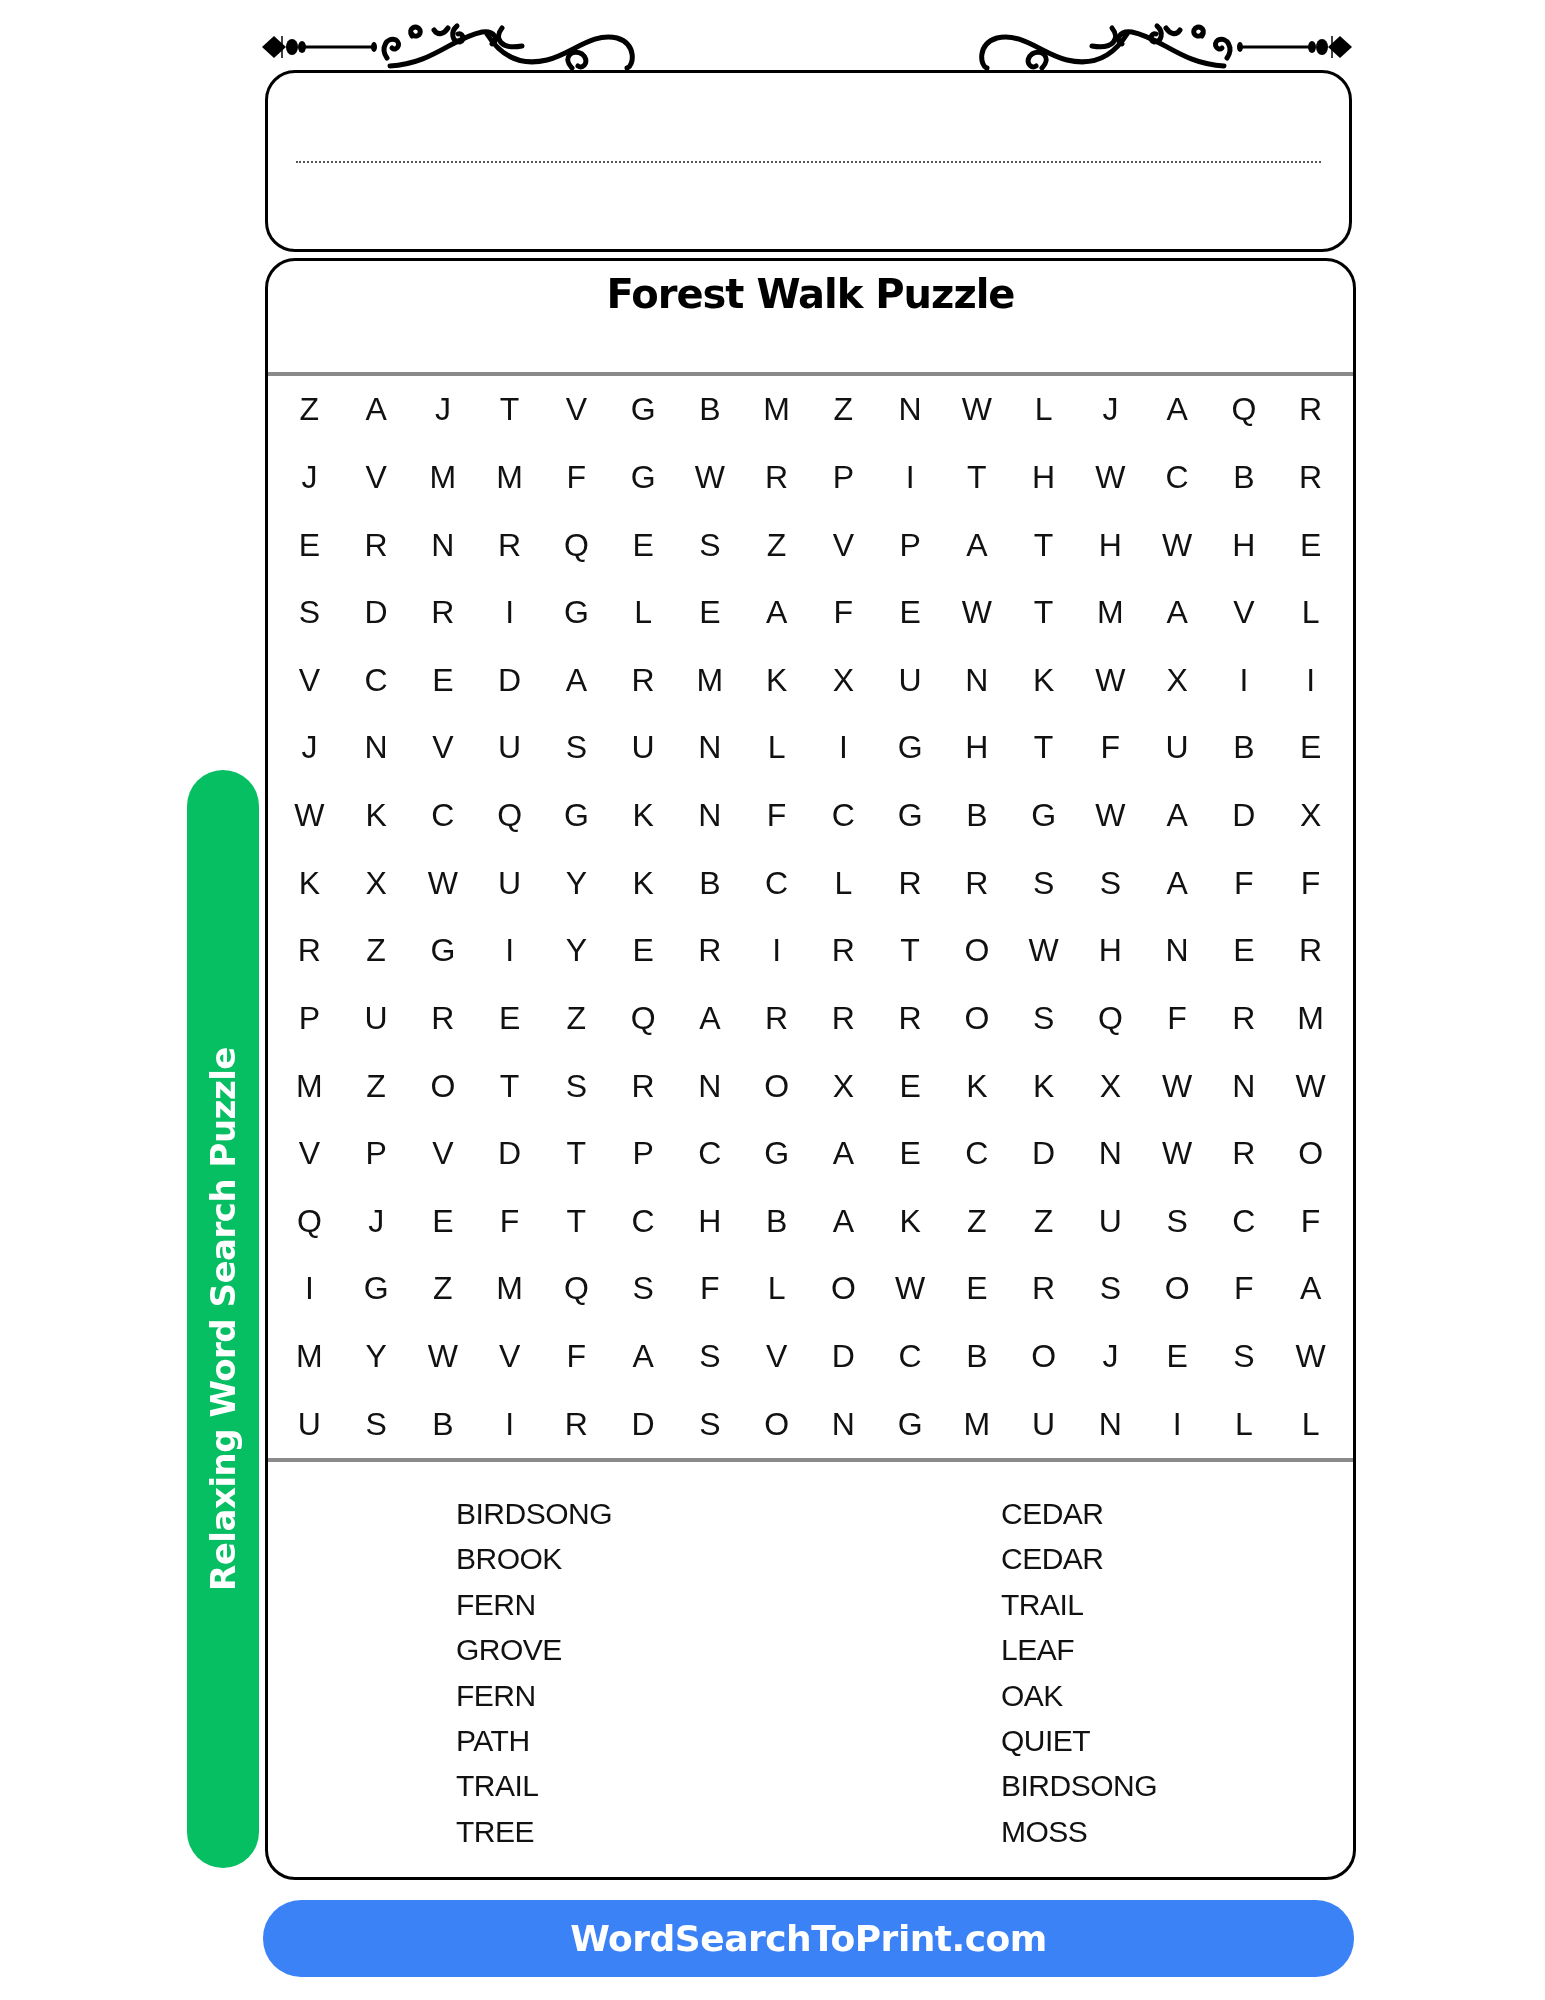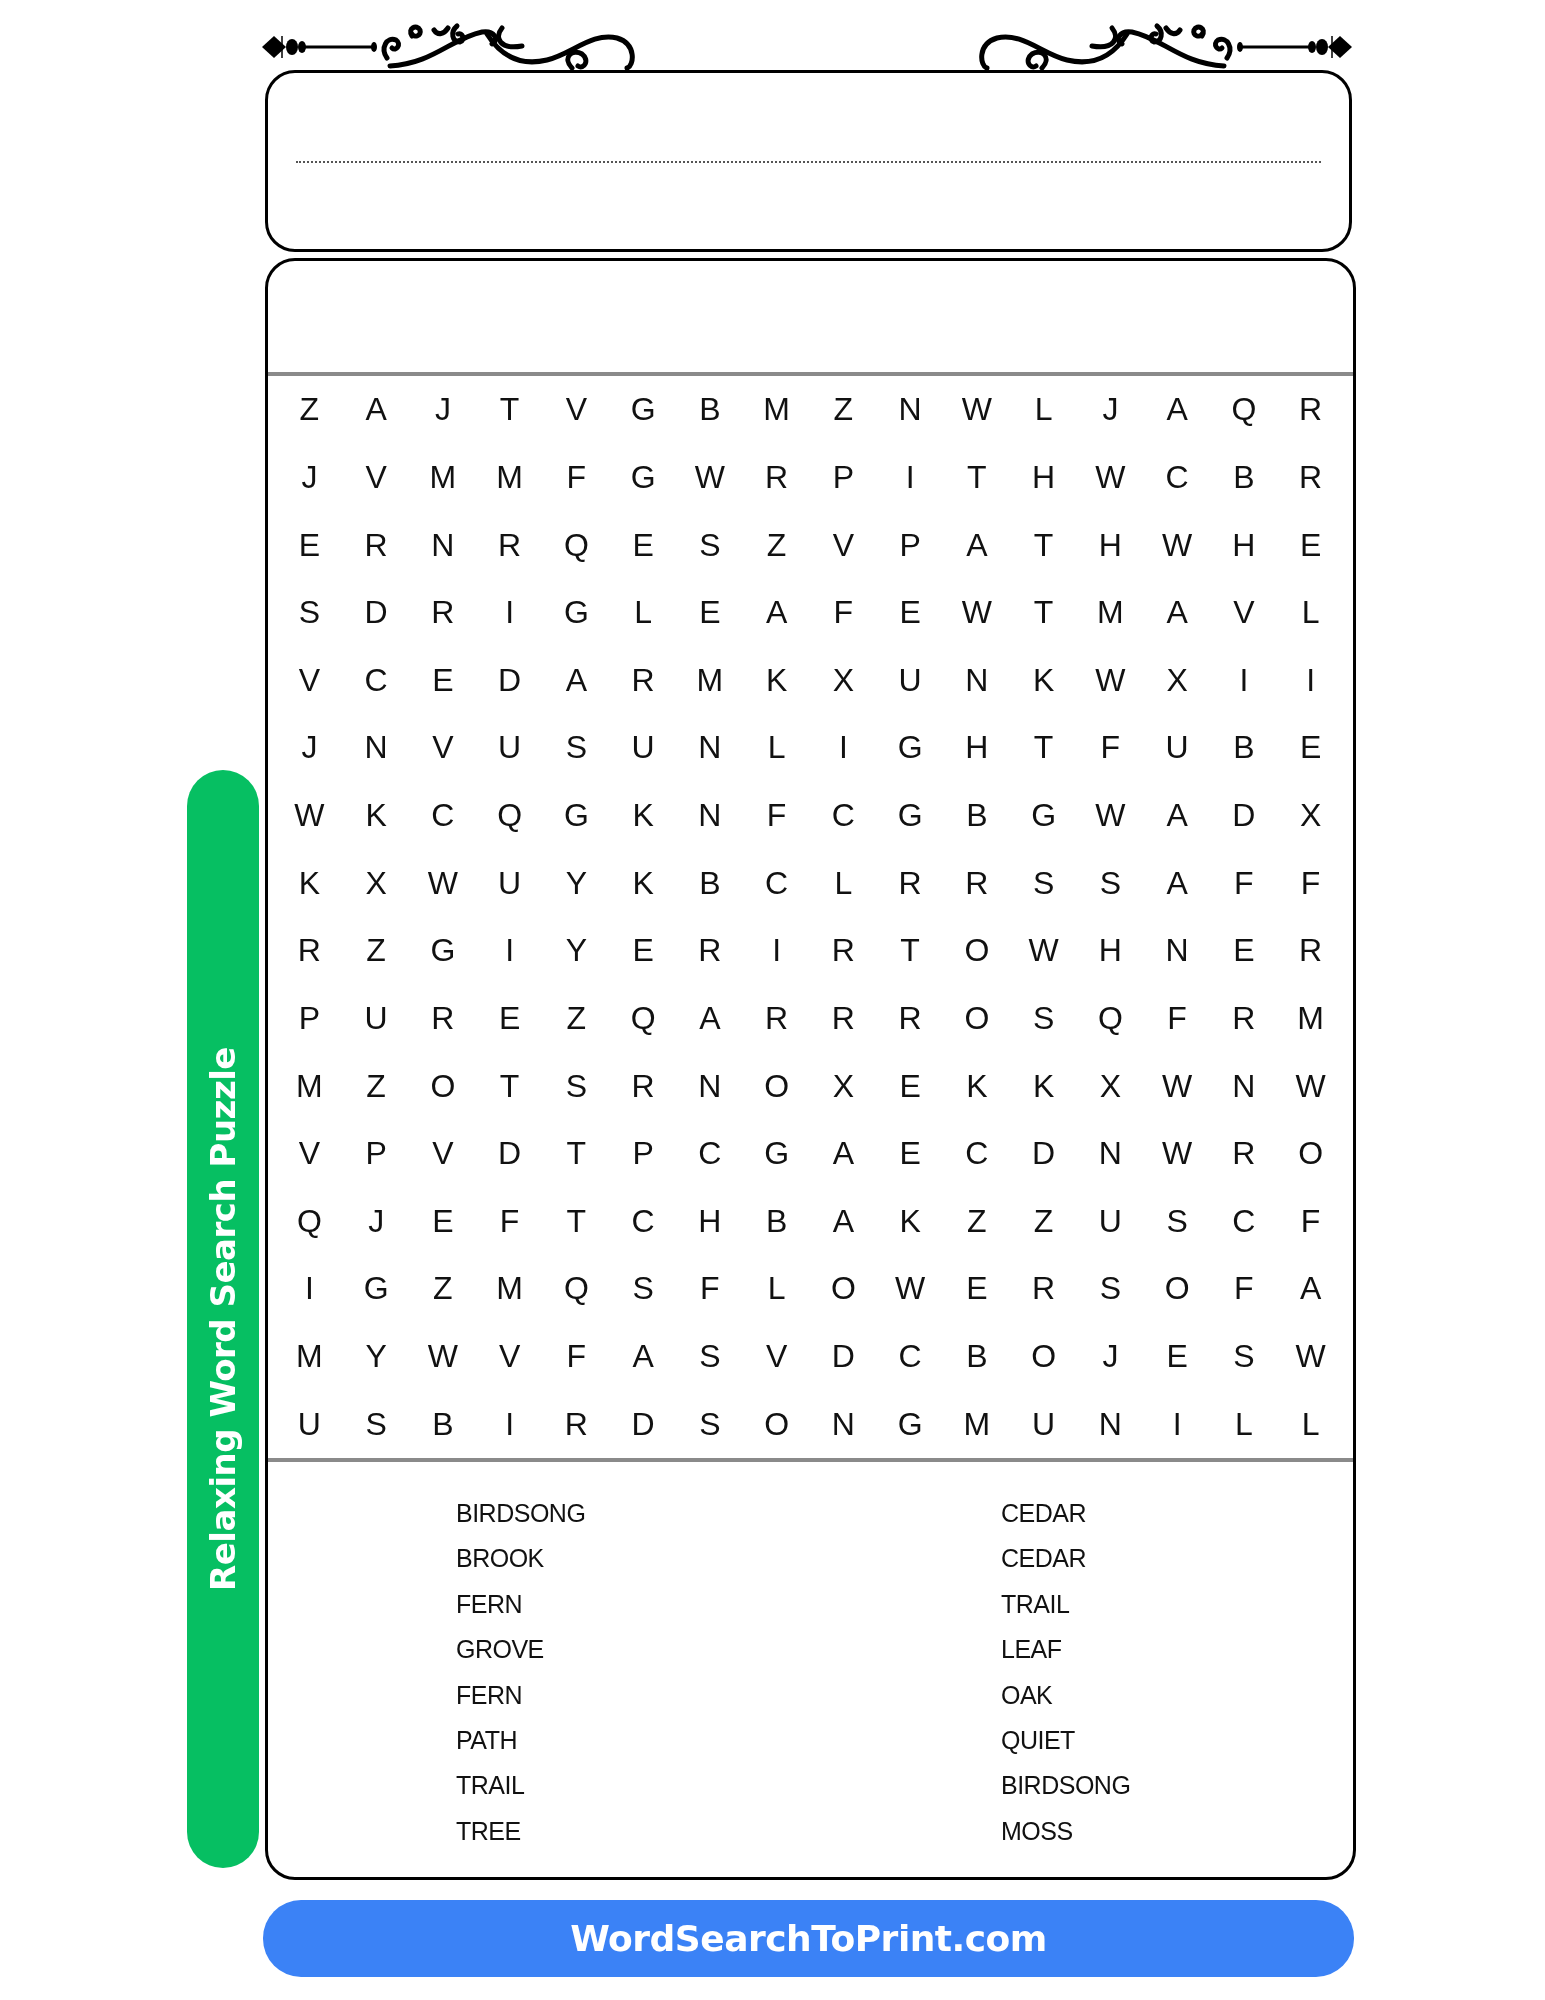--- a/index.html
+++ b/index.html
@@ -26,21 +26,21 @@
 
     .grid { position: absolute; left: 8px; top: 115px; width: 1068px; height: 1082px;
             display: grid; grid-template-columns: repeat(16, 1fr); grid-template-rows: repeat(16, 1fr); }
     .cell { display: flex; align-items: center; justify-content: center;
             font-family: "Liberation Sans", sans-serif; font-size: 32px; color: #111; }
 
     .word-list { position: absolute; left: 0; right: 0; top: 1230px; height: 360px; }
     .word-col { position: absolute; top: 0; display: flex; flex-direction: column; gap: 0; }
     .word-col.left { left: 188px; }
     .word-col.right { left: 733px; }
-    .word { font-family: "Liberation Sans", sans-serif; font-size: 25px; line-height: 45.4px;
+    .word { font-family: "Liberation Sans", sans-serif; font-size: 30px; line-height: 45.4px;
             color: #111; letter-spacing: -0.5px; }
 
     
     .side-tab { position: absolute; left: 187px; top: 770px; width: 72px; height: 1098px;
                 background: #06bf62; border-radius: 36px; }
     .side-tab-text { position: absolute; left: 50%; top: 50%; white-space: nowrap;
                      transform: translate(-50%, -50%) rotate(-90deg);
                      color: #ffffff; font-weight: bold; font-size: 34px;
                      font-family: "DejaVu Sans", sans-serif; letter-spacing: -0.5px; }
 
@@ -94,20 +94,21 @@
 
 <div class="name-box">
   <div class="name-line"></div>
 </div>
 
 <div class="side-tab">
   <span class="side-tab-text">Relaxing Word Search Puzzle</span>
 </div>
 
 <div class="puzzle-card">
+  <div class="puzzle-title">Forest Walk Puzzle</div>
   <div class="grid-top-rule"></div>
   <div class="grid" id="letter-grid">
       <span class="cell">Z</span>
       <span class="cell">A</span>
       <span class="cell">J</span>
       <span class="cell">T</span>
       <span class="cell">V</span>
       <span class="cell">G</span>
       <span class="cell">B</span>
       <span class="cell">M</span>

